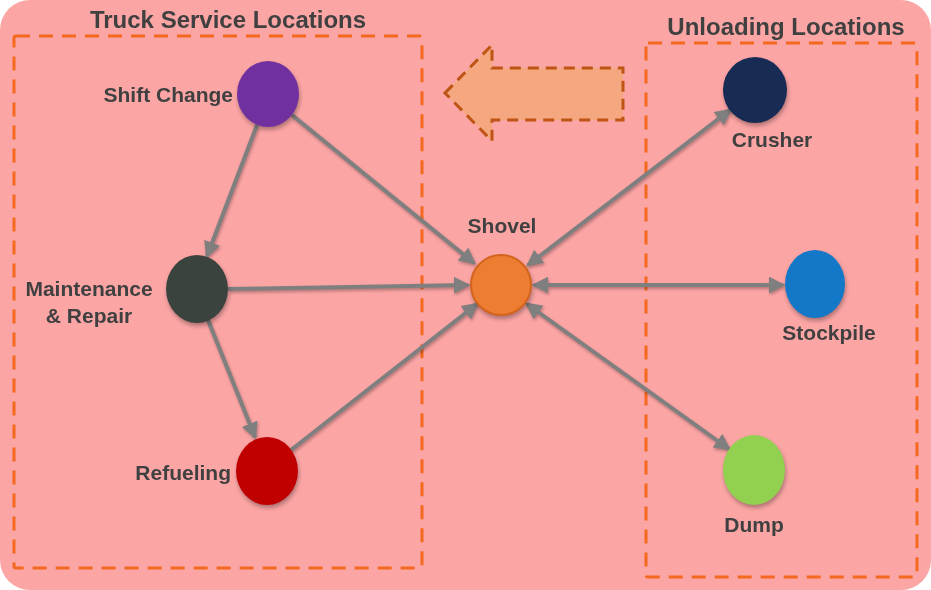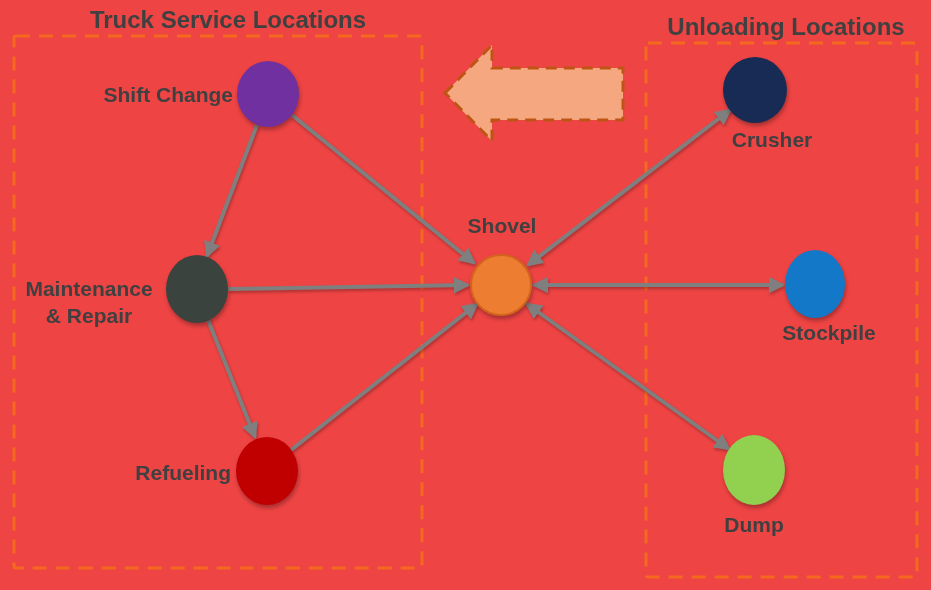--- a/index.html
+++ b/index.html
@@ -1,17 +1,17 @@
 <!DOCTYPE html>
 <html><head>
 <meta charset="utf-8">
 <style>
   html,body{margin:0;padding:0;background:#ffffff;}
-  .stage{position:relative;width:931px;height:590px;background:#ef4444;overflow:hidden;
-         font-family:"Liberation Sans",sans-serif;}
+  .stage{position:relative;width:931px;height:590px;background:#fca5a5;overflow:hidden;
+         font-family:"Liberation Sans",sans-serif;border-radius:30px;}
   svg{display:block;}
   .group-title{font-family:"Liberation Sans",sans-serif;font-weight:bold;font-size:24px;fill:#404040;}
   .node-label{font-family:"Liberation Sans",sans-serif;font-weight:bold;font-size:21px;fill:#404040;}
   .edge{stroke:#7f7f7f;stroke-width:4;fill:none;}
   .edges-layer{filter:drop-shadow(1px 2px 1.5px rgba(0,0,0,0.28));}
   .nodes-layer{filter:drop-shadow(1px 3px 2px rgba(0,0,0,0.30));}
   .dash-box{fill:none;stroke-width:3;stroke-dasharray:14 9;}
   .block-arrow{stroke-width:3;stroke-dasharray:11 7;stroke-linejoin:miter;}
 </style>
 </head>

